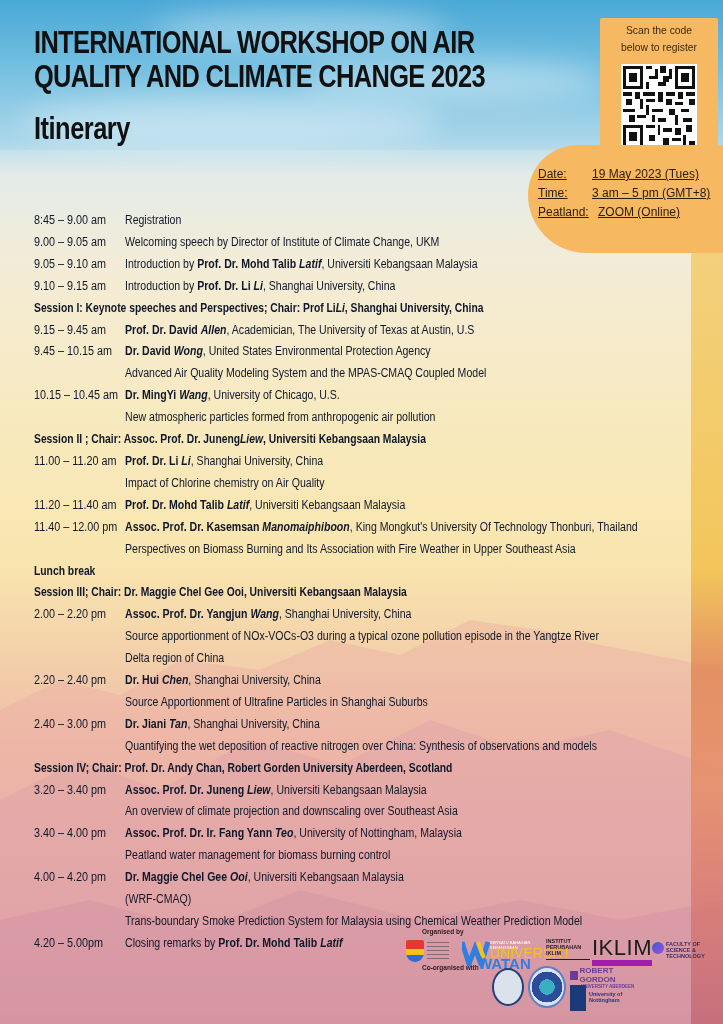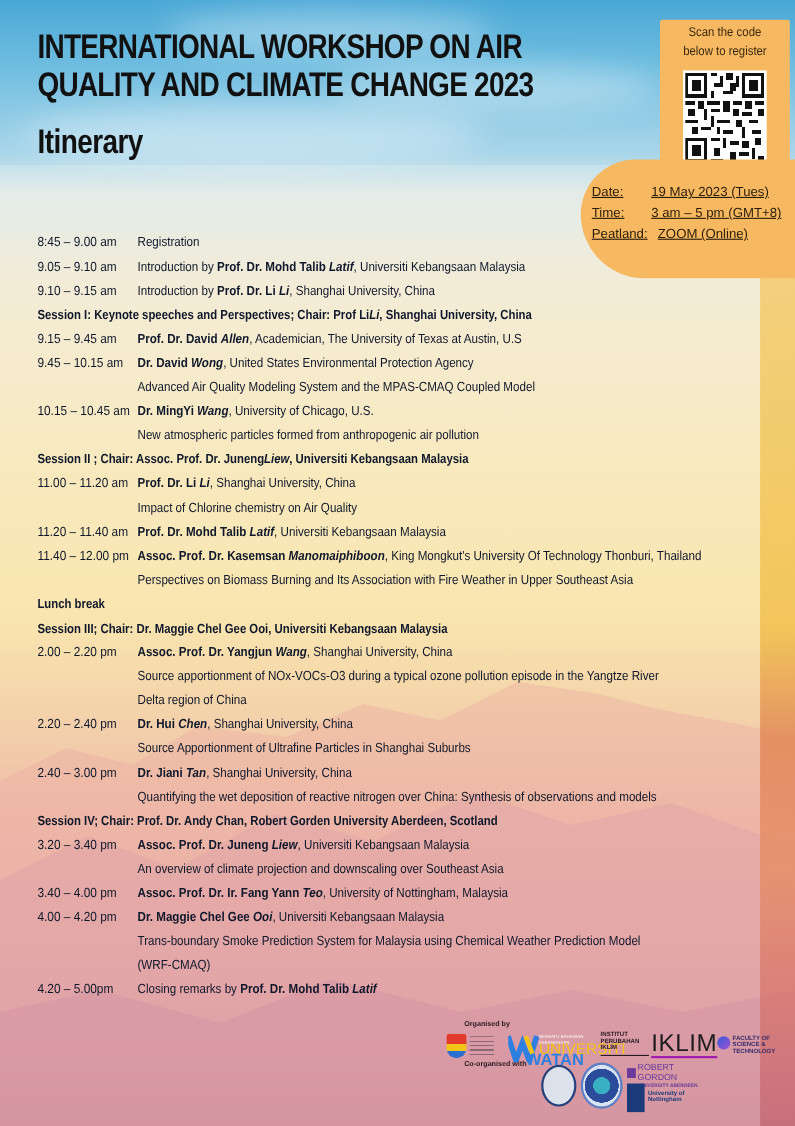--- a/index.html
+++ b/index.html
@@ -176,20 +176,24 @@
     <span>ZOOM (Online)</span>
   </div>
 </div>
 
 <div class="schedule">
   <div class="row">
     <span class="time">8:45 – 9.00 am</span>
     <span class="desc">Registration</span>
   </div>
   <div class="row">
+    <span class="time">9.00 – 9.05 am</span>
+    <span class="desc">Welcoming speech by Director of Institute of Climate Change, UKM</span>
+  </div>
+  <div class="row">
     <span class="time">9.05 – 9.10 am</span>
     <span class="desc"><span>Introduction by </span><b>Prof. Dr. Mohd Talib </b><i>Latif</i><span>, Universiti Kebangsaan Malaysia</span></span>
   </div>
   <div class="row">
     <span class="time">9.10 – 9.15 am</span>
     <span class="desc"><span>Introduction by </span><b>Prof. Dr. Li </b><i>Li</i><span>, Shanghai University, China</span></span>
   </div>
   <div class="row session">
     <span>Session I: Keynote speeches and Perspectives; Chair: Prof Li </span>
       <i>Li</i>
@@ -285,30 +289,33 @@
     <span class="desc"><b>Assoc. Prof. Dr. Juneng </b><i>Liew</i><span>, Universiti Kebangsaan Malaysia</span></span>
   </div>
   <div class="row indent">
       <span class="desc">An overview of climate projection and downscaling over Southeast Asia</span>
     </div>
 
   <div class="row">
     <span class="time">3.40 – 4.00 pm</span>
     <span class="desc"><b>Assoc. Prof. Dr.  Ir. Fang Yann </b><i>Teo</i><span>, University of Nottingham, Malaysia</span></span>
   </div>
+  <div class="row indent">
+      <span class="desc">Peatland water management for biomass burning control</span>
+    </div>
 
   <div class="row">
     <span class="time">4.00 – 4.20 pm</span>
     <span class="desc"><b>Dr. Maggie Chel Gee </b><i>Ooi</i><span>, Universiti Kebangsaan Malaysia</span></span>
   </div>
   <div class="row indent">
+      <span class="desc">(WRF-CMAQ)</span>
+    </div>
+  <div class="row indent">
       <span class="desc">Trans-boundary Smoke Prediction System for Malaysia using Chemical Weather Prediction Model</span>
-    </div>
-  <div class="row indent">
-      <span class="desc">(WRF-CMAQ)</span>
     </div>
 
   <div class="row">
     <span class="time">4.20 – 5.00pm</span>
     <span class="desc"><span>Closing remarks by </span><b>Prof. Dr. Mohd Talib </b><i>Latif</i></span>
   </div>
 </div>
 
 <div class="logos">
   <span class="logo-label" style="left:22px;top:0px;">Organised by</span>
@@ -317,30 +324,30 @@
   <div class="logo" style="left:62px;top:12px;width:76px;height:26px;">
     <svg width="30" height="26" viewBox="0 0 30 26">
         <path d="M0,2 L7,24 L13,8 L19,24 L26,2" stroke="#2f7fe0" stroke-width="5" fill="none"></path>
         <path d="M16,2 L22,18" stroke="#f2c318" stroke-width="4"></path>
       </svg>
     <div style="position:absolute;left:28px;top:0;font-size:4px;color:#fff;">BERSATU BAHAGIAN KEBANGSAAN</div>
     <div style="position:absolute;left:28px;top:5px;font-size:14px;font-weight:400;color:#f2c318;text-align:center;">UNIVERSITI</div>
     <div style="position:absolute;left:16px;top:15px;font-size:15px;font-weight:700;color:#2f7fe0;">WATAN</div>
   </div>
   <div class="logo" style="left:146px;top:10px;width:44px;font-size:5.5px;line-height:6px;color:#2a1a20;font-weight:700;border-bottom:1px solid #2a1a20;padding-bottom:3px;">INSTITUT PERUBAHAN IKLIM</div>
-  <div class="logo" style="left:192px;top:8px;font-size:22px;line-height:24px;color:#1c1c1c;letter-spacing:0.5px;border-bottom:2px solid #a21caf;">IKLIM</div>
+  <div class="logo" style="left:192px;top:8px;font-size:22px;line-height:24px;color:#1c1c1c;letter-spacing:0.5px;border-bottom:6px solid #a21caf;">IKLIM</div>
   <div class="logo" style="left:252px;top:14px;width:12px;height:12px;border-radius:50%;background:linear-gradient(135deg,#3b5bd9,#9a52d4);"></div>
   <div class="logo" style="left:266px;top:13px;width:58px;font-size:5.5px;line-height:6px;color:#3a2d6a;font-weight:700;">FACULTY OF SCIENCE &amp; TECHNOLOGY</div>
   <span class="logo-label" style="left:22px;top:36px;">Co-organised with</span>
   <div class="logo" style="left:92px;top:40px;width:28px;height:34px;border-radius:50%;border:2px solid #25407a;background:#dce2ec;"></div>
   <div class="logo" style="left:128px;top:38px;width:34px;height:38px;border-radius:50%;border:2px solid #5c7ec4;background:radial-gradient(circle,#39b0c2 0 30%,#2b4c9a 31% 60%,#d9e3f2 61%);"></div>
   <div class="logo" style="left:170px;top:38px;width:70px;">
     <div style="display:flex;align-items:center;">
       <span style="display:inline-block;width:9px;height:9px;background:#6b3a9a;margin-right:2px;"></span>
-      <span style="font-size:8px;font-weight:400;color:#6b3a9a;">ROBERT GORDON</span>
+      <span style="font-size:8px;font-weight:700;color:#6b3a9a;">ROBERT GORDON</span>
     </div>
     <div style="font-size:4.5px;color:#6b3a9a;font-weight:700;margin-left:11px;">UNIVERSITY ABERDEEN</div>
   </div>
   <div class="logo" style="left:170px;top:57px;width:60px;height:28px;">
     <div style="position:absolute;left:0;top:0;width:16px;height:26px;background:#1b3a7a;"></div>
     <div style="position:absolute;left:19px;top:6px;font-size:5.5px;line-height:6px;color:#1b3a7a;font-weight:700;width:40px;">University of Nottingham</div>
   </div>
 </div>
 
 </body></html>

